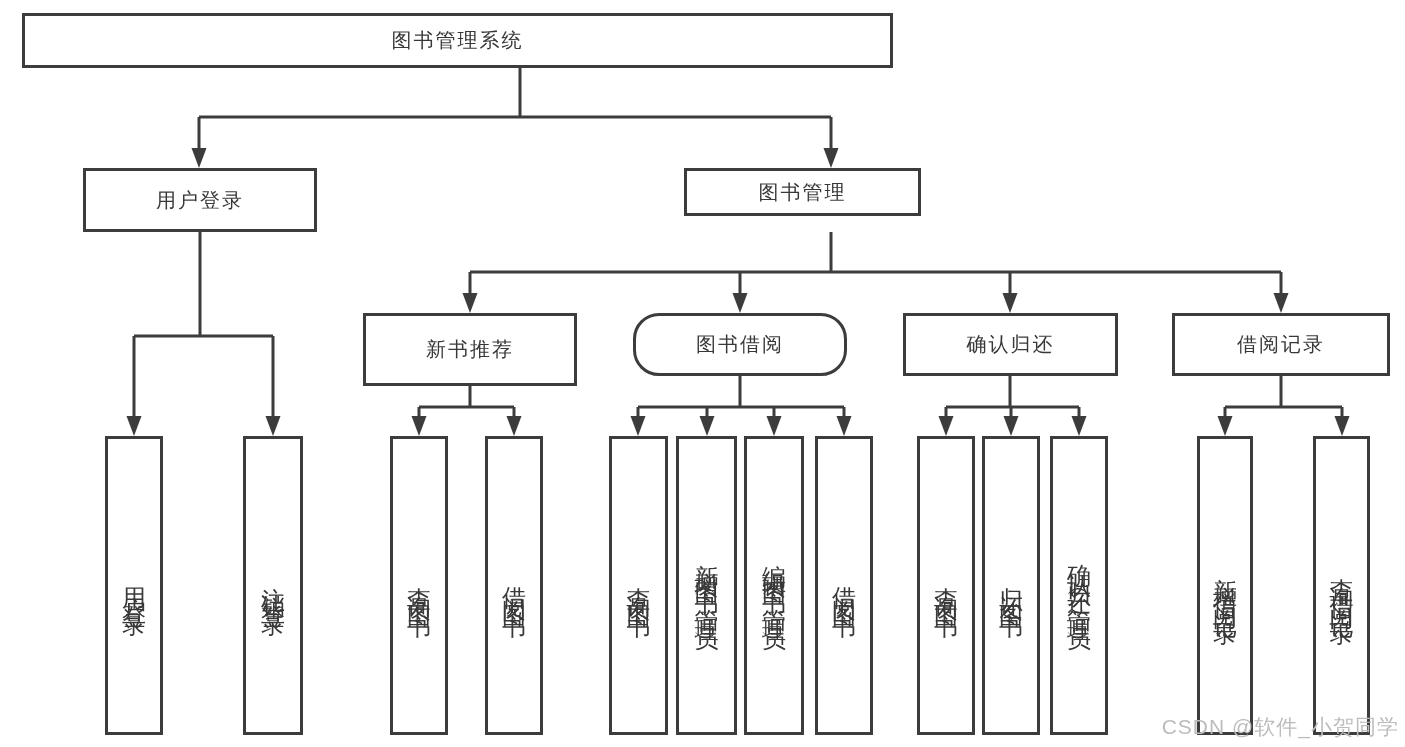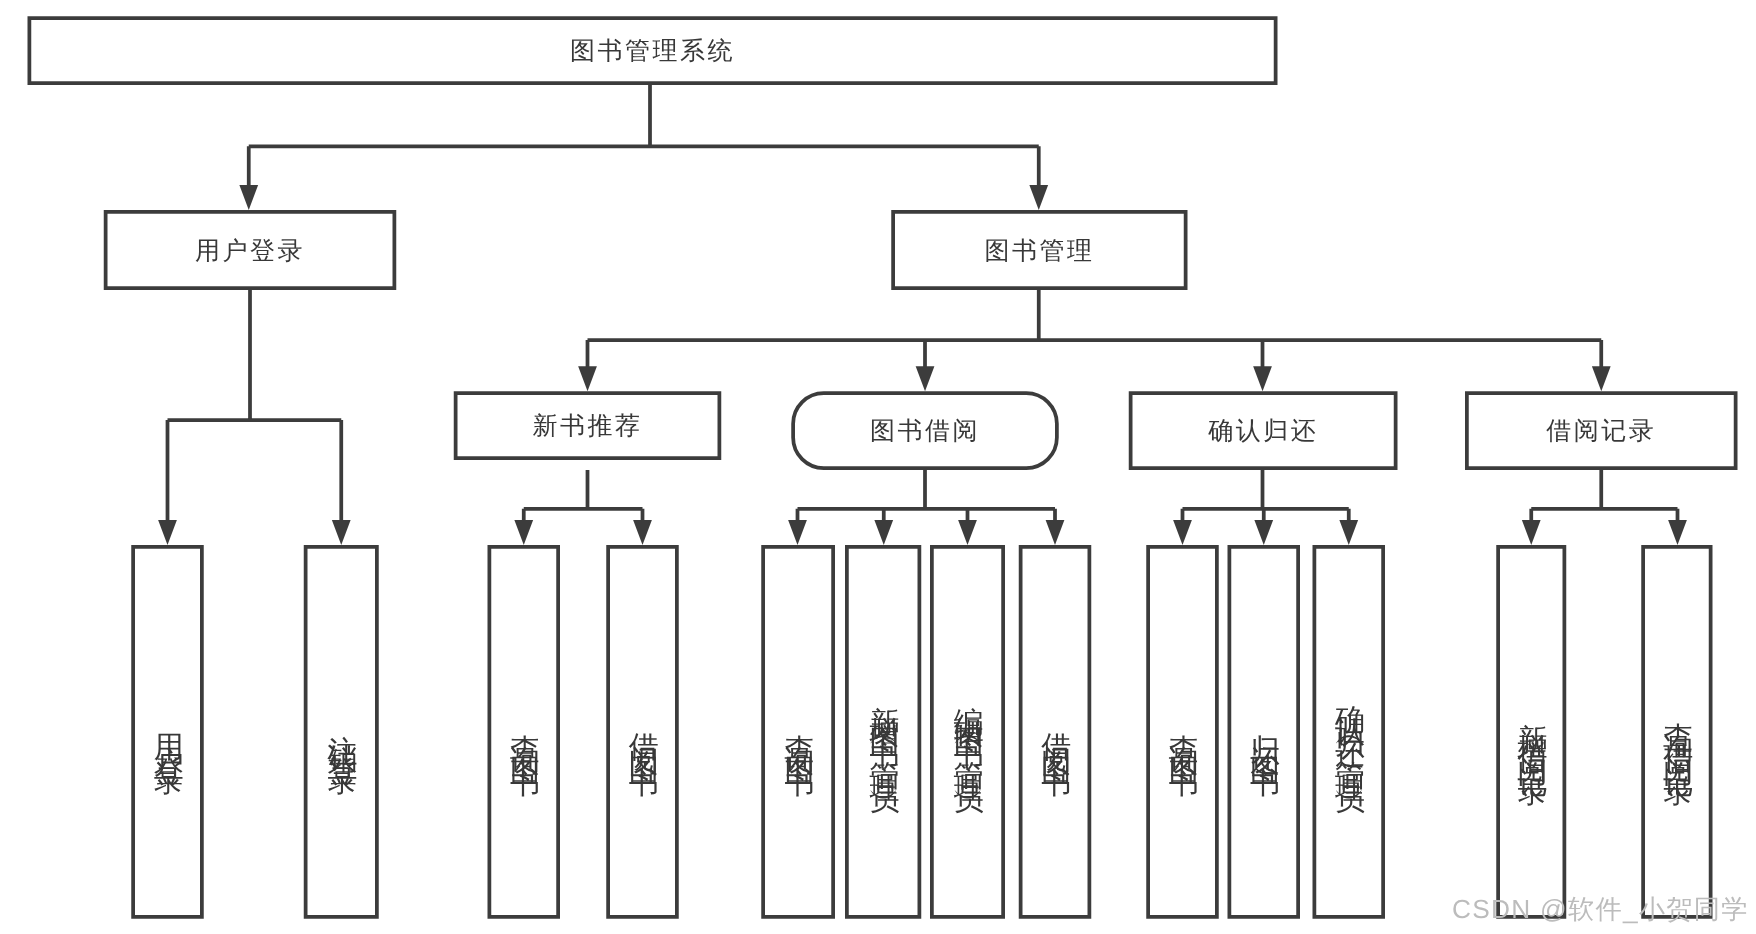--- a/index.html
+++ b/index.html
@@ -50,36 +50,36 @@
       <polygon points="836.5,416 851.5,416 844,436"></polygon>
       <path d="M1010,376 L1010,407 M946,407 L1079,407 M946,407 L946,422 M1011,407 L1011,422 M1079,407 L1079,422"></path>
       <polygon points="938.5,416 953.5,416 946,436"></polygon>
       <polygon points="1003.5,416 1018.5,416 1011,436"></polygon>
       <polygon points="1071.5,416 1086.5,416 1079,436"></polygon>
       <path d="M1281,376 L1281,407 M1225,407 L1342,407 M1225,407 L1225,422 M1342,407 L1342,422"></path>
       <polygon points="1217.5,416 1232.5,416 1225,436"></polygon>
       <polygon points="1334.5,416 1349.5,416 1342,436"></polygon>
     </svg>
   <div id="nodes">
-      <div class="node h" style="left: 22px; top: 13px; width: 1000px; height: 55px;">
+      <div class="node h" style="left: 22px; top: 13px; width: 871px; height: 55px;">
         <span class="lbl">图书管理系统</span>
       </div>
       <div class="node h" style="left: 83px; top: 168px; width: 234px; height: 64px;">
         <span class="lbl">用户登录</span>
       </div>
-      <div class="node h" style="left: 713px; top: 168px; width: 237px; height: 64px;">
+      <div class="node h" style="left: 684px; top: 168px; width: 237px; height: 48px;">
         <span class="lbl">图书管理</span>
       </div>
       <div class="node v" style="left: 105px; top: 436px; width: 58px; height: 299px;">
         <span class="lbl">用户登录</span>
       </div>
       <div class="node v" style="left: 243px; top: 436px; width: 60px; height: 299px;">
         <span class="lbl">注销登录</span>
       </div>
-      <div class="node h" style="left: 363px; top: 313px; width: 214px; height: 55px;">
+      <div class="node h" style="left: 363px; top: 313px; width: 214px; height: 73px;">
         <span class="lbl">新书推荐</span>
       </div>
       <div class="node h" style="left: 633px; top: 313px; width: 214px; height: 63px; border-radius: 26px;">
         <span class="lbl">图书借阅</span>
       </div>
       <div class="node h" style="left: 903px; top: 313px; width: 215px; height: 63px;">
         <span class="lbl">确认归还</span>
       </div>
       <div class="node h" style="left: 1172px; top: 313px; width: 218px; height: 63px;">
         <span class="lbl">借阅记录</span>

